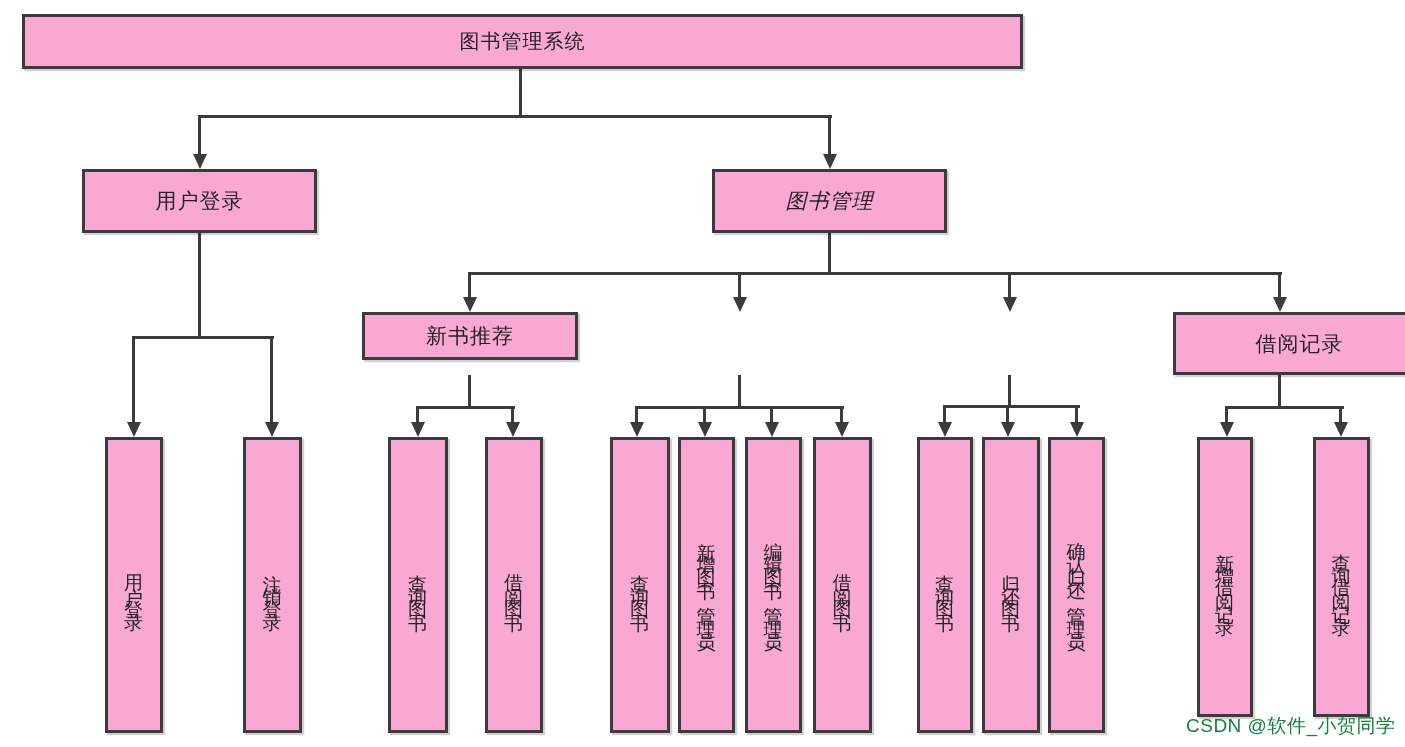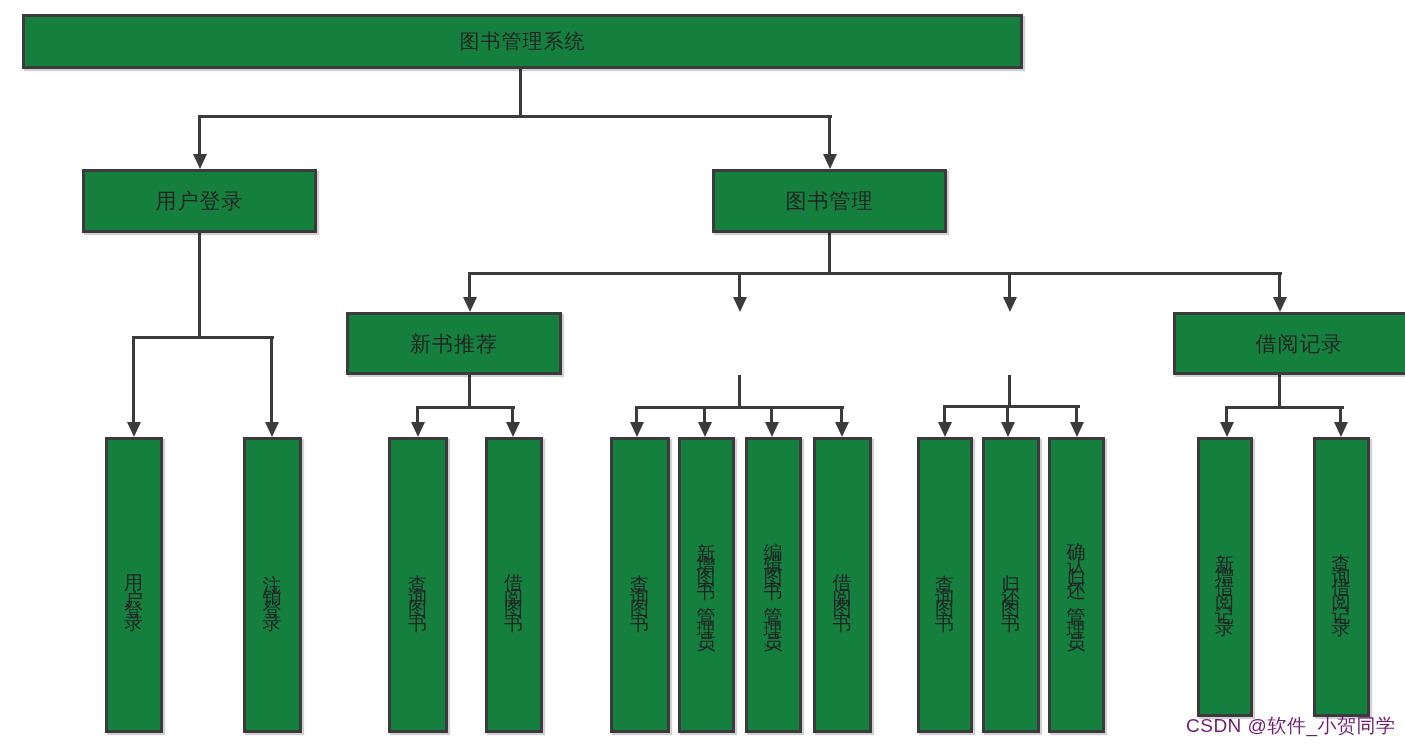--- a/index.html
+++ b/index.html
@@ -6,21 +6,21 @@
   #stage{
     position:relative;
     width:1405px;height:747px;
     background:#ffffff;
     font-family:"Liberation Sans", sans-serif;
     overflow:hidden;
   }
   .box{
     position:absolute;
     box-sizing:border-box;
-    background:#15803d;
+    background:#f9a8d4;
     border:3px solid #3b3b3d;
     box-shadow:2px 2px 1px rgba(0,0,0,0.18);
     display:flex;
     align-items:center;
     justify-content:center;
     color:#222326;
     font-size:21px;
     letter-spacing:1px;
     white-space:nowrap;
     z-index:2;
@@ -42,62 +42,62 @@
     width:0;height:0;
     border-left:7px solid transparent;
     border-right:7px solid transparent;
     border-top:15px solid #3b3b3d;
     z-index:1;
   }
   .watermark{
     position:absolute;
     left:1186px;top:713px;
     font-size:19px;
-    color:#701a75;
+    color:#15803d;
     letter-spacing:0.5px;
     z-index:5;
     white-space:nowrap;
   }
 </style>
 </head>
 <body>
 
 <div id="stage">
 
   <div class="box" style="left:22px;top:14px;width:1001px;height:55px;font-size:20px;">图书管理系统</div>
 
   <div class="vline" style="left:519px;top:69px;width:3px;height:48px;"></div>
   <div class="hline" style="left:198px;top:115px;width:634px;height:3px;"></div>
   <div class="vline" style="left:198px;top:115px;width:3px;height:41px;"></div>
   <div class="arrow" style="left:193px;top:154px;"></div>
   <div class="vline" style="left:828px;top:115px;width:3px;height:41px;"></div>
   <div class="arrow" style="left:823px;top:154px;"></div>
 
   <div class="box" style="left:82px;top:169px;width:235px;height:64px;">用户登录</div>
-  <div class="box" style="left:712px;top:169px;width:235px;height:64px;">图书管理</div>
+  <div class="box" style="left:712px;top:169px;width:235px;height:64px;font-style:italic;">图书管理</div>
 
   <div class="vline" style="left:198px;top:233px;width:3px;height:105px;"></div>
   <div class="hline" style="left:132px;top:336px;width:142px;height:3px;"></div>
   <div class="vline" style="left:132px;top:336px;width:3px;height:88px;"></div>
   <div class="arrow" style="left:127px;top:422px;"></div>
   <div class="vline" style="left:270px;top:336px;width:3px;height:88px;"></div>
   <div class="arrow" style="left:265px;top:422px;"></div>
 
   <div class="vline" style="left:828px;top:233px;width:3px;height:41px;"></div>
   <div class="hline" style="left:468px;top:272px;width:814px;height:3px;"></div>
   <div class="vline" style="left:468px;top:272px;width:3px;height:27px;"></div>
   <div class="arrow" style="left:463px;top:297px;"></div>
   <div class="vline" style="left:738px;top:272px;width:3px;height:27px;"></div>
   <div class="arrow" style="left:733px;top:297px;"></div>
   <div class="vline" style="left:1008px;top:272px;width:3px;height:27px;"></div>
   <div class="arrow" style="left:1003px;top:297px;"></div>
   <div class="vline" style="left:1278px;top:272px;width:3px;height:27px;"></div>
   <div class="arrow" style="left:1273px;top:297px;"></div>
 
-  <div class="box" style="left:346px;top:312px;width:216px;height:63px;">新书推荐</div>
+  <div class="box" style="left:362px;top:312px;width:216px;height:48px;">新书推荐</div>
   <div class="box" style="left:1173px;top:312px;width:253px;height:63px;">借阅记录</div>
 
   <div class="vline" style="left:468px;top:375px;width:3px;height:34px;"></div>
   <div class="hline" style="left:416px;top:406px;width:99px;height:3px;"></div>
   <div class="vline" style="left:416px;top:406px;width:3px;height:18px;"></div>
   <div class="arrow" style="left:411px;top:422px;"></div>
   <div class="vline" style="left:511px;top:406px;width:3px;height:18px;"></div>
   <div class="arrow" style="left:506px;top:422px;"></div>
 
   <div class="vline" style="left:738px;top:375px;width:3px;height:34px;"></div>

